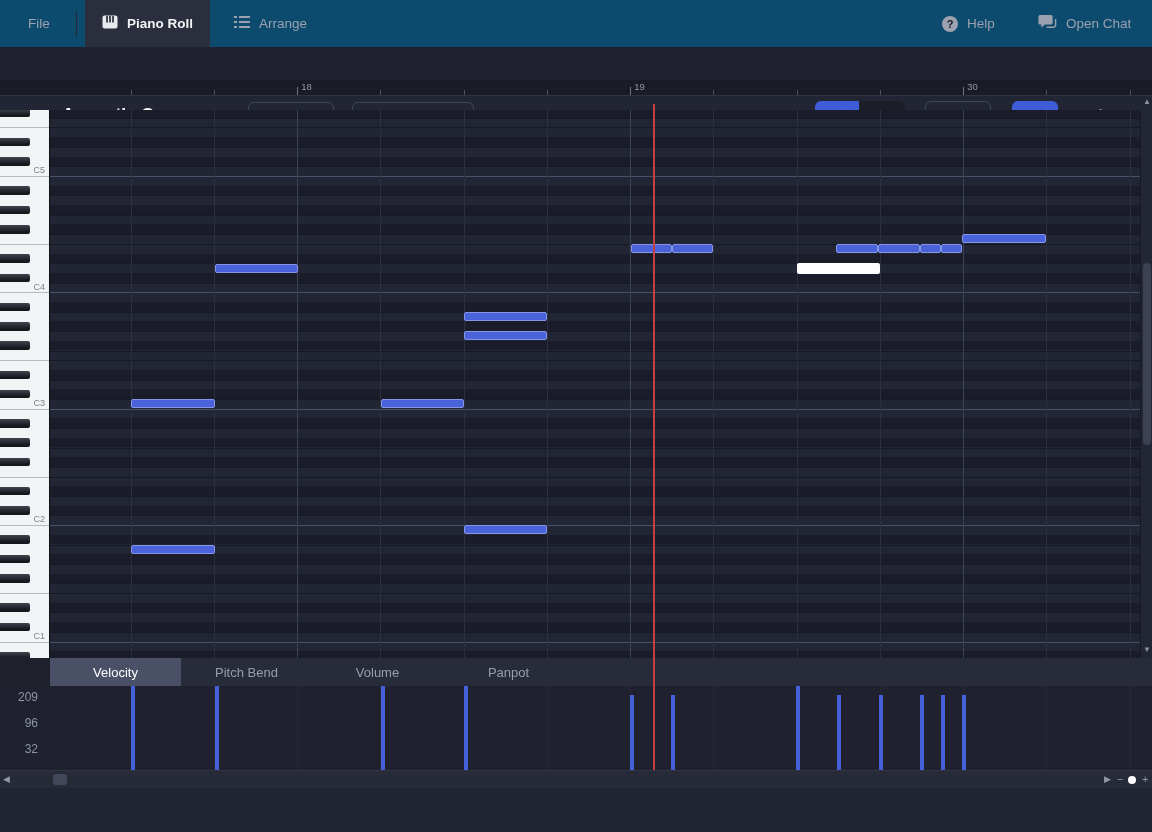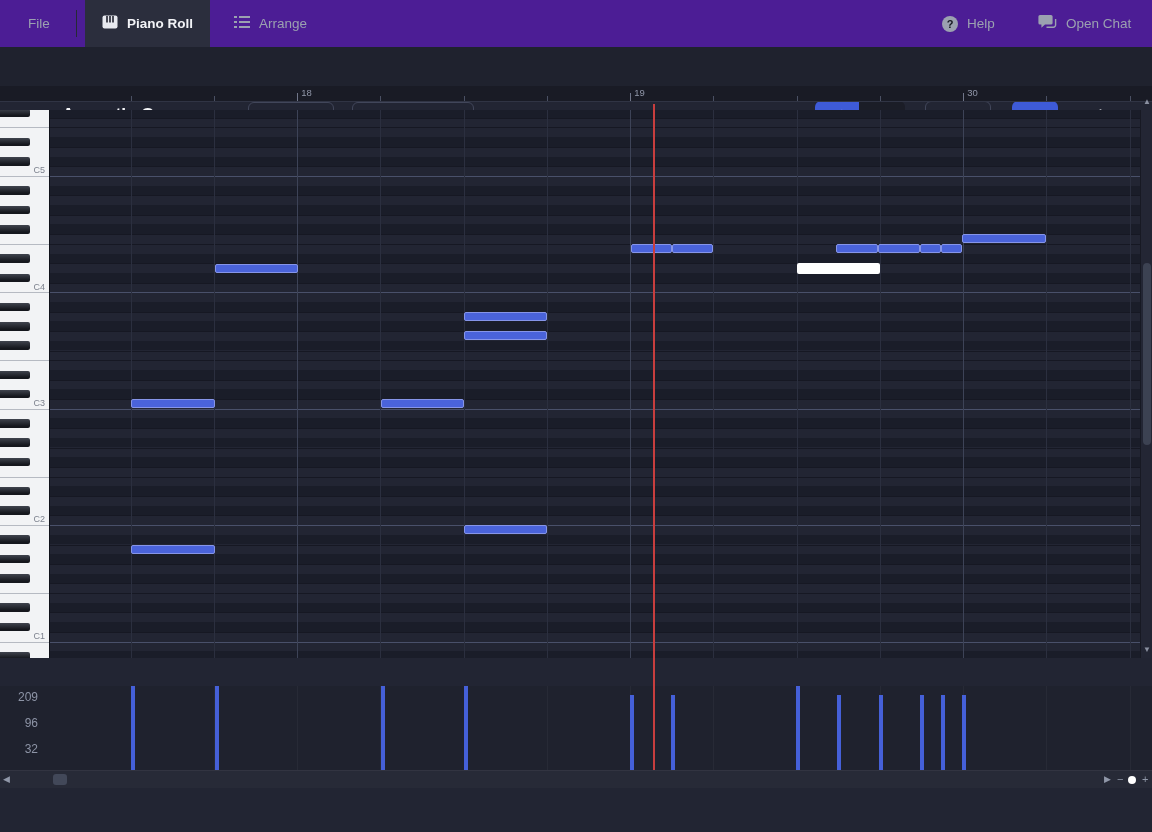--- a/index.html
+++ b/index.html
@@ -1,34 +1,34 @@
 <!DOCTYPE html>
 <html><head>
 <meta charset="utf-8">
 <style>
   html,body{margin:0;padding:0;background:#0e1016;}
   #app{position:relative;width:1152px;height:832px;overflow:hidden;background:#222533;
        font-family:"Liberation Sans",sans-serif;color:#e8eaf0;-webkit-font-smoothing:antialiased;}
   .abs{position:absolute;}
   
-  #header{left:0;top:0;width:1152px;height:53px;background:#4c1d95;}
+  #header{left:0;top:0;width:1152px;height:53px;background:#0c4a6e;}
   .hitem{position:absolute;top:0;height:47px;display:flex;align-items:center;gap:9px;
          font-size:13.5px;color:#9ba1b0;cursor:default;}
   .hitem.active{background:#2b2e3d;color:#f2f3f7;font-weight:bold;}
   #hdr-divider{left:76px;top:10px;width:1px;height:27px;background:#262a35;}
   
   #toolbar{left:0;top:47px;width:1152px;height:47px;background:#1f222e;}
   .tbtn{position:absolute;top:55px;height:32px;border:1px solid #41465a;border-radius:6px;
         display:flex;align-items:center;justify-content:center;gap:8px;font-size:13.5px;
         color:#e8eaf0;background:transparent;box-sizing:border-box;}
   .bluebtn{background:#3e5bd8;border:none;}
   .slider-track{position:absolute;height:2.5px;background:#8b92a4;border-radius:2px;top:68px;}
   .slider-knob{position:absolute;width:11px;height:11px;border-radius:50%;background:#fff;top:-4.5px;}
   
-  #ruler{left:0;top:86px;width:1152px;height:16px;background:#191b25;border-bottom:1px solid #303444;box-sizing:border-box;}
+  #ruler{left:0;top:80px;width:1152px;height:16px;background:#191b25;border-bottom:1px solid #303444;box-sizing:border-box;}
   .rtick{position:absolute;bottom:0;width:1px;background:#4a5063;}
   .rtick.bar{background:#707689;}
   .rlabel{position:absolute;top:1px;font-size:9.5px;color:#9096a8;}
   
   #keys{left:0;top:110px;width:50px;height:548px;background:#f2f3f5;overflow:hidden;border-right:1px solid #10121a;box-sizing:border-box;}
   .bkey{position:absolute;left:0;width:30px;background:linear-gradient(180deg,#40444e 0%,#15171d 80%);border-radius:0 2px 2px 0;}
   .ksep{position:absolute;left:0;width:50px;height:1px;background:#b6bac2;}
   .klabel{position:absolute;right:4px;font-size:9px;color:#7d828e;line-height:9.7px;}
   
   #grid{left:50px;top:110px;width:1090px;height:548px;background:#222533;overflow:hidden;}
@@ -361,20 +361,27 @@
       <div class="note" title="E4" style="left: 891px; top: 134.15px; width: 21px; height: 9px; background: rgb(74, 99, 218); border: 1px solid rgb(134, 149, 232);"></div>
       <div class="note" title="F4" style="left: 912px; top: 124.45px; width: 84px; height: 9px; background: rgb(74, 99, 218); border: 1px solid rgb(134, 149, 232);"></div>
     </div>
 
   <div id="vscroll" class="abs">
     <div id="vthumb" style="top: 153px; height: 182px;"></div>
   </div>
   <div class="sbarrow abs" style="left:1143px;top:98px;">▲</div>
   <div class="sbarrow abs" style="left:1143px;top:646px;">▼</div>
 
+  <div id="tabsrow" class="abs">
+    <div class="corner"></div>
+  <div class="ctab active" style="left: 50px;">Velocity</div>
+      <div class="ctab" style="left: 181px;">Pitch Bend</div>
+      <div class="ctab" style="left: 312px;">Volume</div>
+      <div class="ctab" style="left: 443px;">Panpot</div>
+    </div>
   <div id="vel" class="abs">
       <div class="velline" style="left: 130.5px;"></div>
       <div class="velline" style="left: 213.75px;"></div>
       <div class="velline" style="left: 297px;"></div>
       <div class="velline" style="left: 380.25px;"></div>
       <div class="velline" style="left: 463.5px;"></div>
       <div class="velline" style="left: 546.75px;"></div>
       <div class="velline" style="left: 630px;"></div>
       <div class="velline" style="left: 713.25px;"></div>
       <div class="velline" style="left: 796.5px;"></div>

